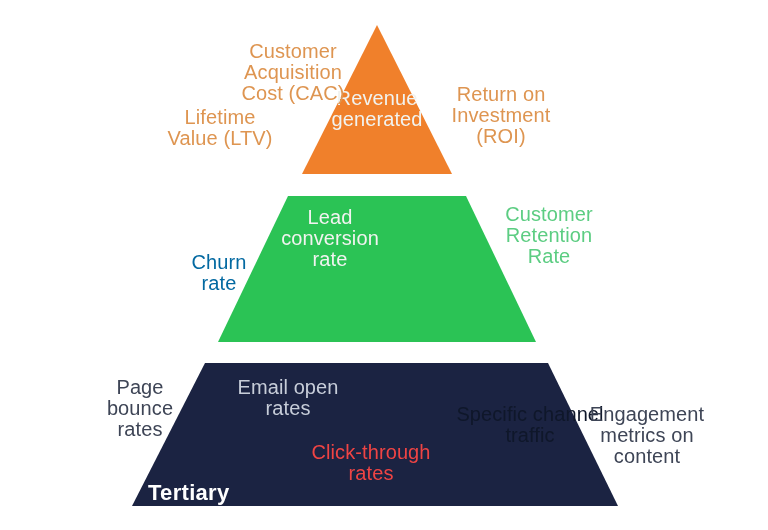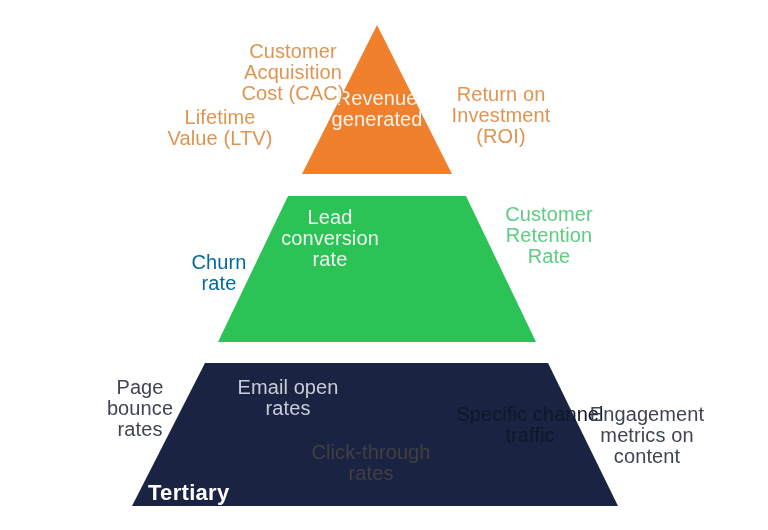--- a/index.html
+++ b/index.html
@@ -62,21 +62,21 @@
   <div class="lbl" style="left: 219px; top: 252px; color: #0369a1;">Churn
 rate</div>
   <div class="lbl" style="left: 549px; top: 204px; color: rgb(92, 205, 130);">Customer
 Retention
 Rate</div>
 
   <div class="lbl" style="left: 272px; top: 377px; color: rgb(199, 205, 217); margin-left: 16px;">Email open
 rates</div>
   <div class="lbl" style="left: 482px; top: 404px; color: #0f172a; margin-left: 48px;">Specific channel
 traffic</div>
-  <div class="lbl" style="left: 371px; top: 442px; color: #404040;">Click-through
+  <div class="lbl" style="left: 371px; top: 442px; color: #ef4444;">Click-through
 rates</div>
   <div class="tier-title" style="left: 148px; top: 480px; color: rgb(255, 255, 255);">Tertiary</div>
   <div class="lbl" style="left: 140px; top: 377px; color: rgb(62, 69, 86);">Page
 bounce
 rates</div>
   <div class="lbl" style="left: 647px; top: 404px; color: rgb(62, 69, 86);">Engagement
 metrics on
 content</div>
 
 </div>

